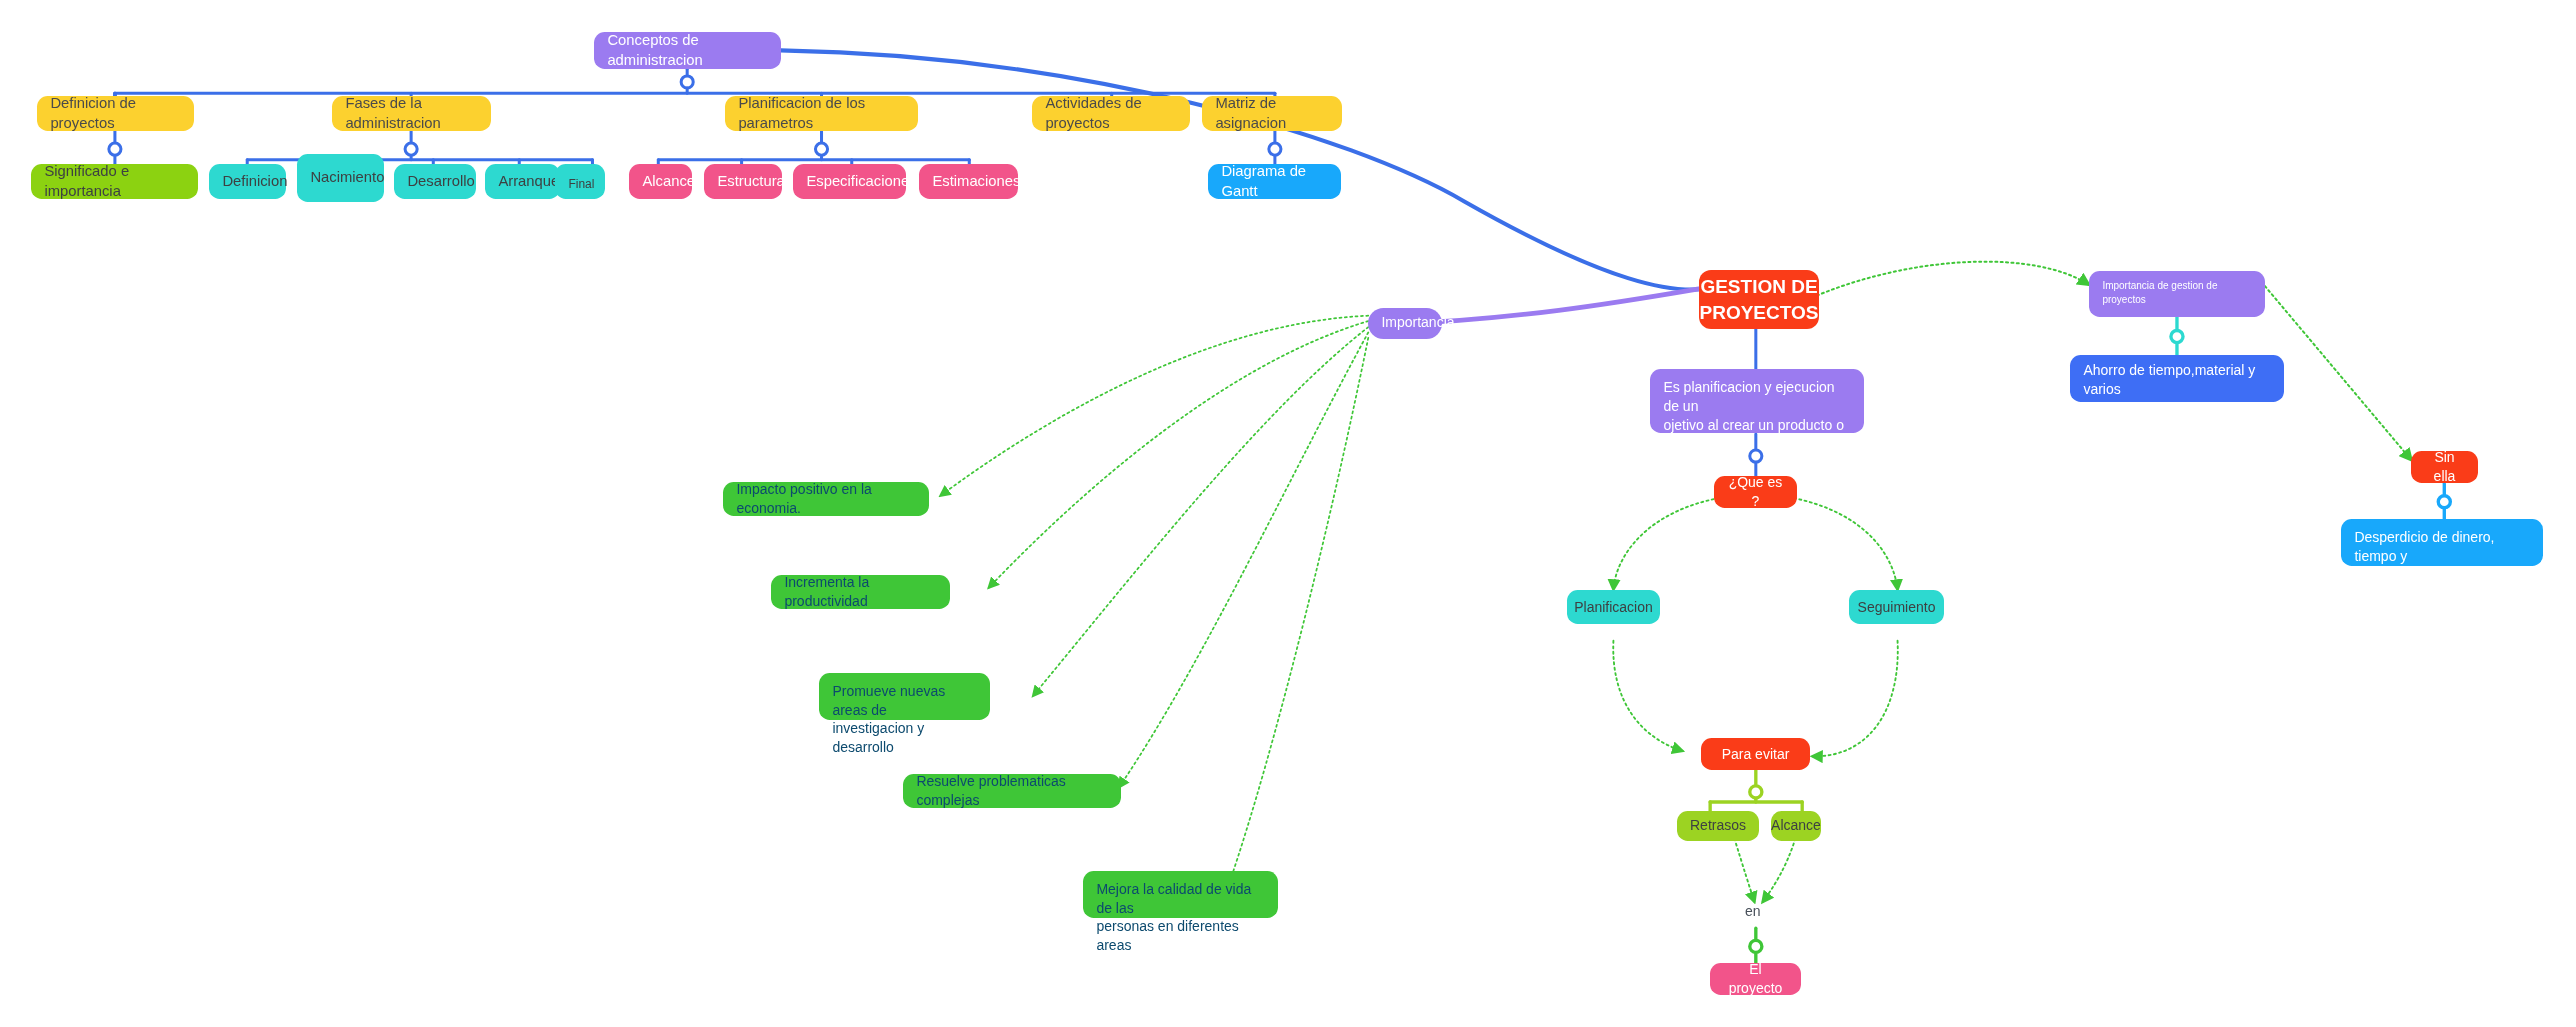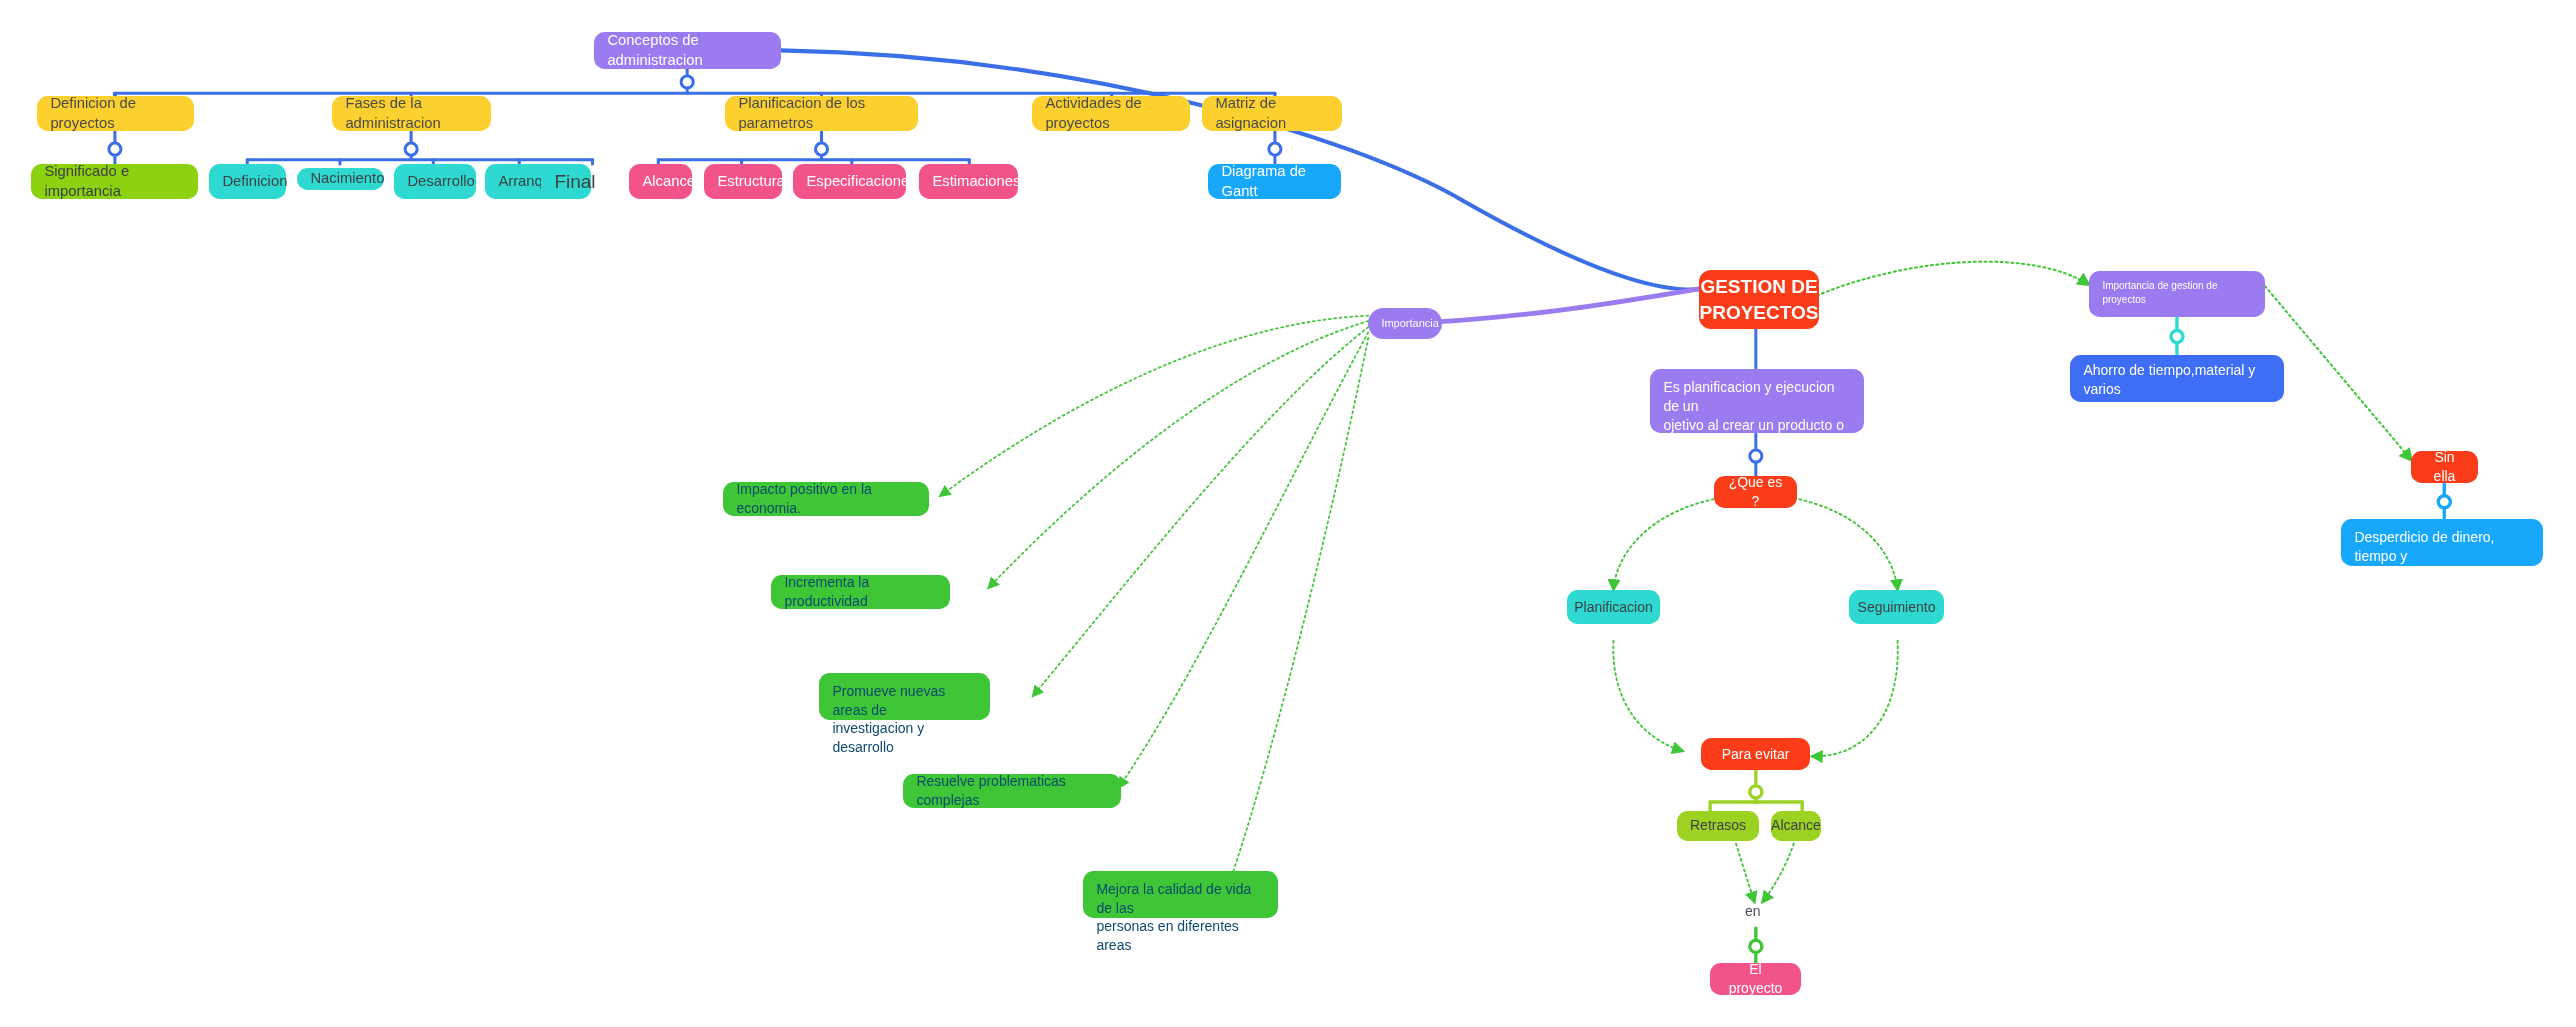--- a/index.html
+++ b/index.html
@@ -208,33 +208,33 @@
   </div>
 
   <div class="node t-lime" style="left:31px; top:164px; width:167px; height:35px; font-size:14.8px;">
     <span>Significado e importancia</span>
   </div>
 
   <div class="node t-teal" style="left:209px; top:164px; width:77px; height:35px; font-size:14.8px;">
     <span>Definicion</span>
   </div>
 
-  <div class="node t-teal" style="left:297px; top:168px; width:87px; height:22px; font-size:14.8px;">
+  <div class="node t-teal" style="left:297px; top:154px; width:87px; height:48px; font-size:14.8px;">
     <span>Nacimiento</span>
   </div>
 
   <div class="node t-teal" style="left:394px; top:164px; width:82px; height:35px; font-size:14.8px;">
     <span>Desarrollo</span>
   </div>
 
   <div class="node t-teal" style="left:485px; top:164px; width:75px; height:35px; font-size:14.8px;">
     <span>Arranque</span>
   </div>
 
-  <div class="node t-teal" style="left:541px; top:164px; width:50px; height:35px; font-size:19px;">
+  <div class="node t-teal" style="left:555px; top:164px; width:50px; height:35px; font-size:12px;align-items:flex-end;">
     <span>Final</span>
   </div>
 
   <div class="node t-pink" style="left:629px; top:164px; width:63px; height:35px; font-size:14.8px;">
     <span>Alcance</span>
   </div>
 
   <div class="node t-pink" style="left:704px; top:164px; width:78px; height:35px; font-size:14.8px;">
     <span>Estructura</span>
   </div>
@@ -249,21 +249,21 @@
 
   <div class="node t-skyblue" style="left:1208px; top:164px; width:133px; height:35px; font-size:14.8px;">
     <span>Diagrama de Gantt</span>
   </div>
 
   <div class="node t-red center-text" style="left:1699px; top:270px; width:120px; height:59px; font-size:19px; font-weight:bold; border-radius:12px;">
     <span>GESTION DE
 PROYECTOS</span>
   </div>
 
-  <div class="node t-purple" style="left:1368px; top:308px; width:74px; height:31px; font-size:11px; border-radius:16px;">
+  <div class="node t-purple" style="left:1368px; top:308px; width:74px; height:31px; font-size:14px; border-radius:16px;align-items:flex-end;">
     <span>Importancia</span>
   </div>
 
   <div class="node t-purple" style="left:1650px; top:369px; width:214px; height:64px; font-size:14px; align-items:flex-start; padding-top:9.4px;">
     <span>Es planificacion y ejecucion de un
 ojetivo al crear un producto o
 servicio.</span>
   </div>
 
   <div class="node t-red center-text" style="left:1714px; top:476px; width:83px; height:32px; font-size:14px;">

